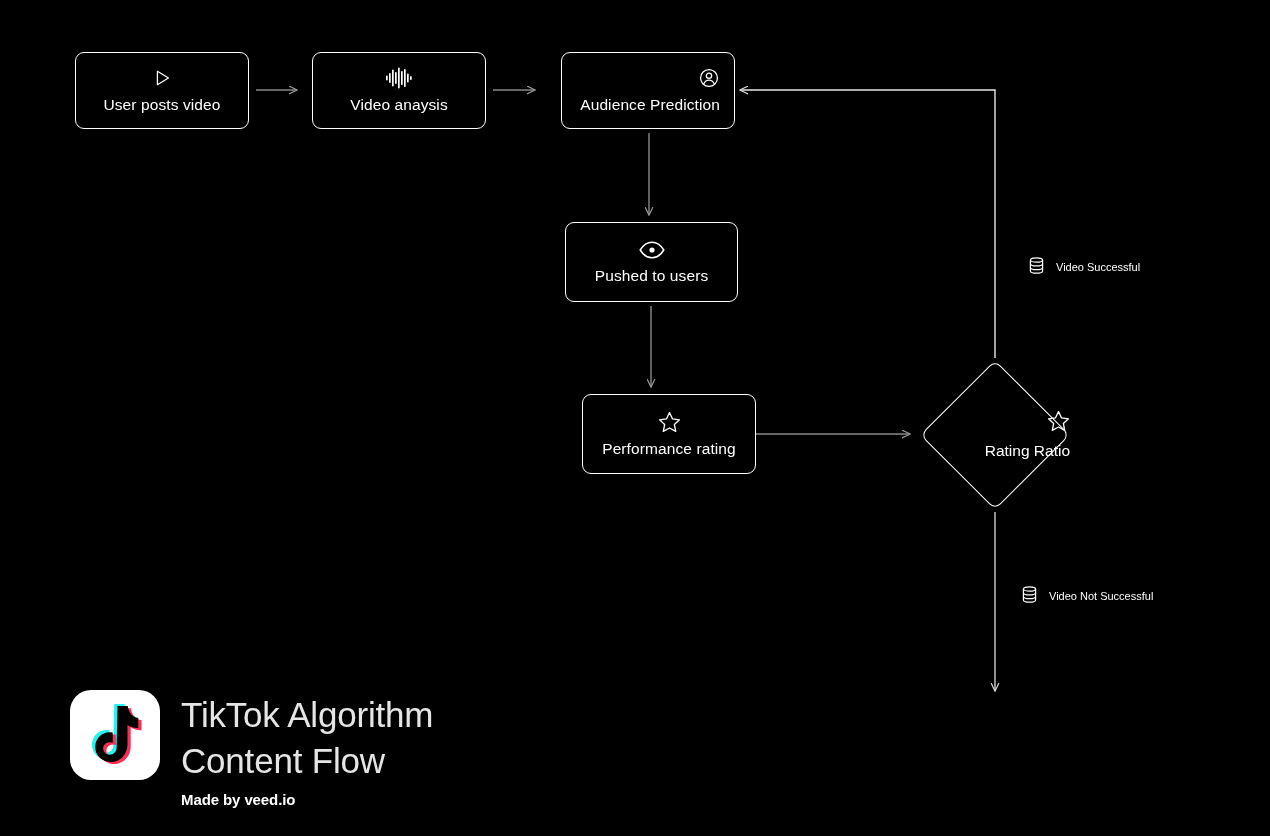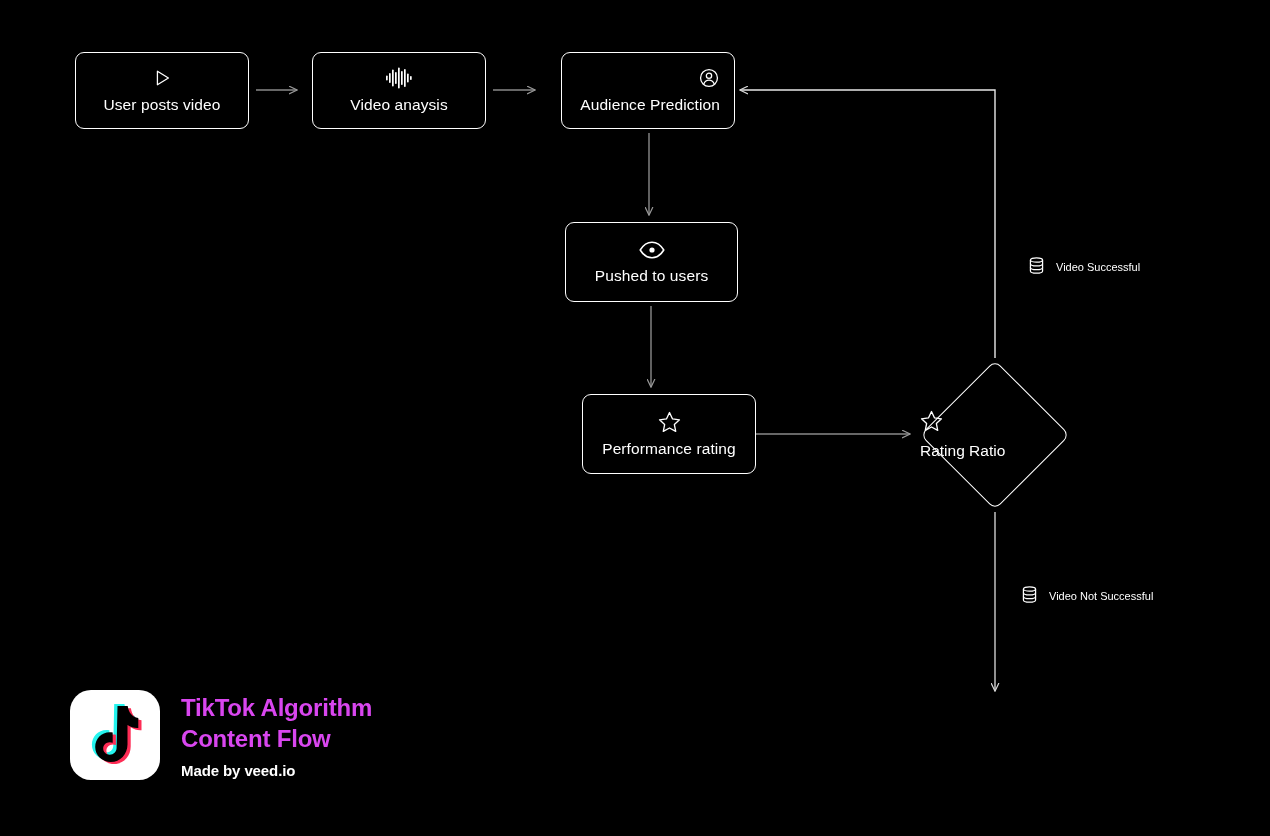--- a/index.html
+++ b/index.html
@@ -83,21 +83,21 @@
     border-radius: 8px;
     transform: rotate(45deg);
     background: #000000;
     box-sizing: border-box;
   }
   .diamond-wrap .inner {
     position: absolute;
     inset: 0;
     display: flex;
     flex-direction: column;
-    align-items: flex-start;
+    align-items: flex-end;
     justify-content: center;
     gap: 6px;
   }
   .diamond-wrap .label {
     font-size: 15.5px;
     color: #ffffff;
     white-space: nowrap;
   }
 
   
@@ -129,24 +129,24 @@
     background: #ffffff;
     display: flex;
     align-items: center;
     justify-content: center;
     flex: none;
   }
   #brand-text {
     padding-top: 2px;
   }
   #brand-title {
-    font-size: 24px;
-    font-weight: bold;
+    font-size: 35px;
+    font-weight: normal;
     line-height: 1.3;
-    color: #d946ef;
+    color: #e5e5e5;
     max-width: 270px;
     letter-spacing: -0.2px;
   }
   #brand-sub {
     margin-top: 8px;
     font-size: 15px;
     font-weight: bold;
     color: #ffffff;
     letter-spacing: -0.1px;
   }

